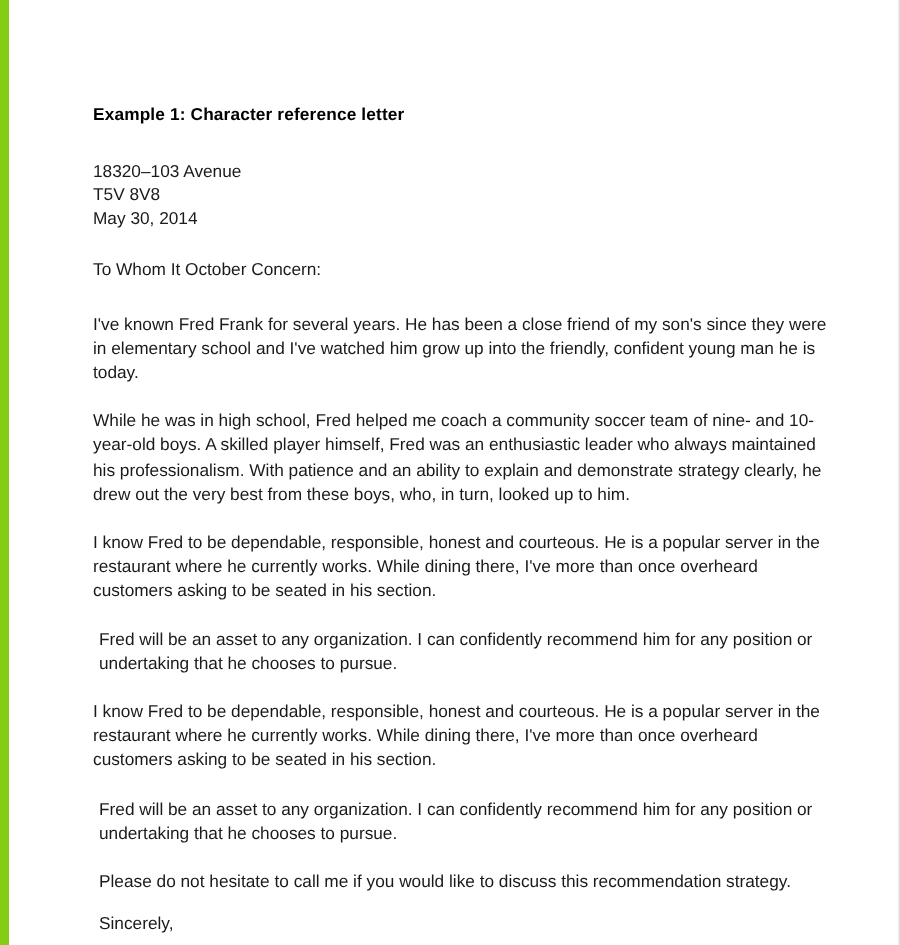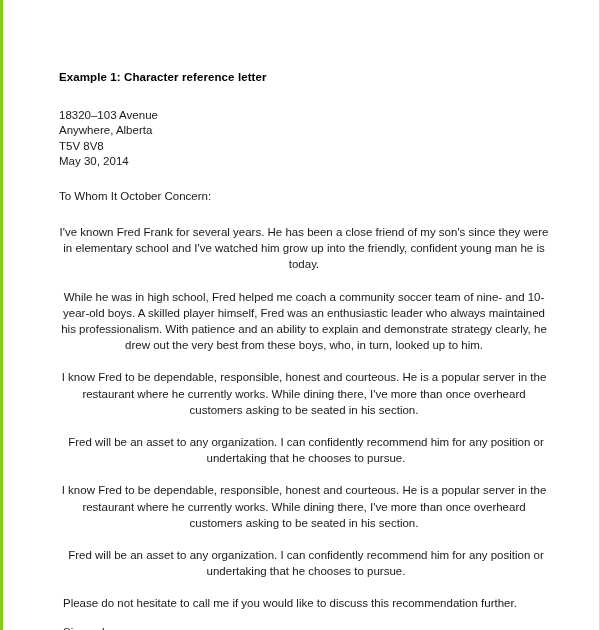--- a/index.html
+++ b/index.html
@@ -8,21 +8,21 @@
     background: #ffffff;
   }
 
   .page {
     position: relative;
     width: 600px;
     height: 630px;
     background: #ffffff;
     overflow: hidden;
     box-sizing: border-box;
-    border-left: 3px solid #84cc16;
+    border-left: 6px solid #84cc16;
     border-right: 1px solid #dcdcdc;
     font-family: "Liberation Sans", sans-serif;
     color: #1a1a1a;
     text-decoration: underline;
   }
 
   .letter {
     position: absolute;
     left: 56px;
     top: 70px;
@@ -55,21 +55,21 @@
     line-height: 15.5px;
     margin: 0 0 20px 0;
     color: #1a1a1a;
   }
 
   .para {
     font-size: 11.5px;
     line-height: 16.2px;
     margin: 0 0 16px 0;
     color: #1a1a1a;
-    text-align: center;
+    text-align: left;
   }
 
   
   .para.indented {
     padding-left: 4px;
   }
 
   .closing {
     font-size: 11.5px;
     line-height: 16.2px;
@@ -90,38 +90,37 @@
 <body>
 
 <div class="page">
 
   <div class="letter">
 
     <h1 class="letter-title">Example 1: Character reference letter</h1>
 
     <div class="address-block">
       <span class="address-line">18320–103 Avenue</span>
-      <span class="address-line">Anywhere, Alberta</span>
       <span class="address-line">T5V 8V8</span>
       <span class="address-line">May 30, 2014</span>
     </div>
 
     <p class="salutation">To Whom It October Concern:</p>
 
     <p class="para">I've known Fred Frank for several years. He has been a close friend of my son's since they were in elementary school and I've watched him grow up into the friendly, confident young man he is today.</p>
 
     <p class="para">While he was in high school, Fred helped me coach a community soccer team of nine- and 10-year-old boys. A skilled player himself, Fred was an enthusiastic leader who always maintained his professionalism. With patience and an ability to explain and demonstrate strategy clearly, he drew out the very best from these boys, who, in turn, looked up to him.</p>
 
     <p class="para">I know Fred to be dependable, responsible, honest and courteous. He is a popular server in the restaurant where he currently works. While dining there, I've more than once overheard customers asking to be seated in his section.</p>
 
     <p class="para indented">Fred will be an asset to any organization. I can confidently recommend him for any position or undertaking that he chooses to pursue.</p>
 
     <p class="para">I know Fred to be dependable, responsible, honest and courteous. He is a popular server in the restaurant where he currently works. While dining there, I've more than once overheard customers asking to be seated in his section.</p>
 
     <p class="para indented">Fred will be an asset to any organization. I can confidently recommend him for any position or undertaking that he chooses to pursue.</p>
 
-    <p class="closing">Please do not hesitate to call me if you would like to discuss this recommendation further.</p>
+    <p class="closing">Please do not hesitate to call me if you would like to discuss this recommendation strategy.</p>
 
     <p class="signoff">Sincerely,</p>
 
   </div>
 
 </div>
 
 </body></html>

